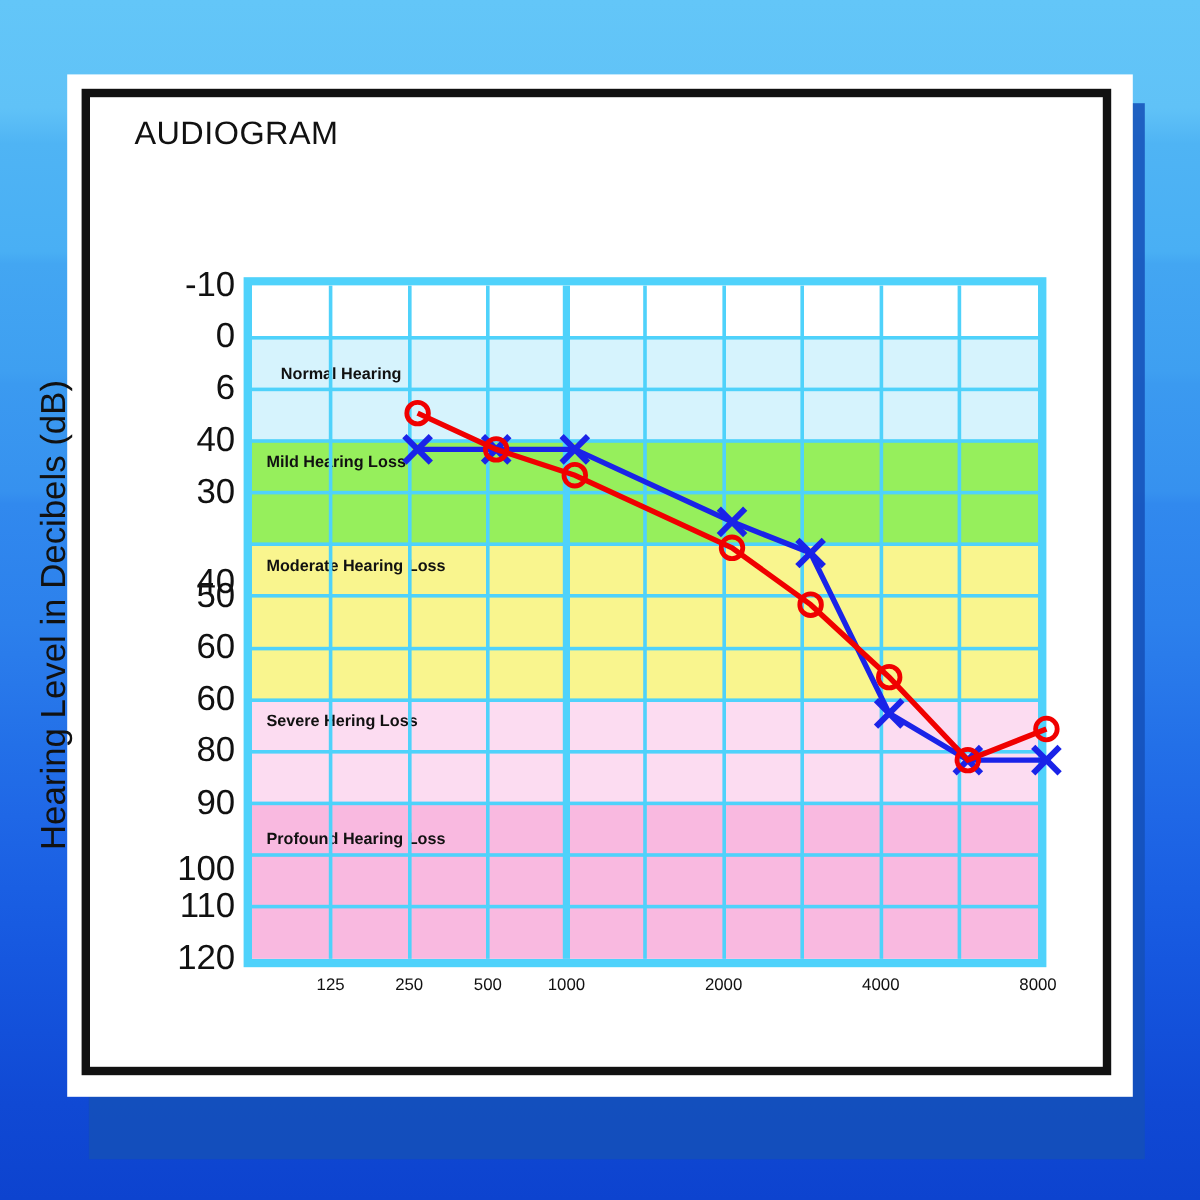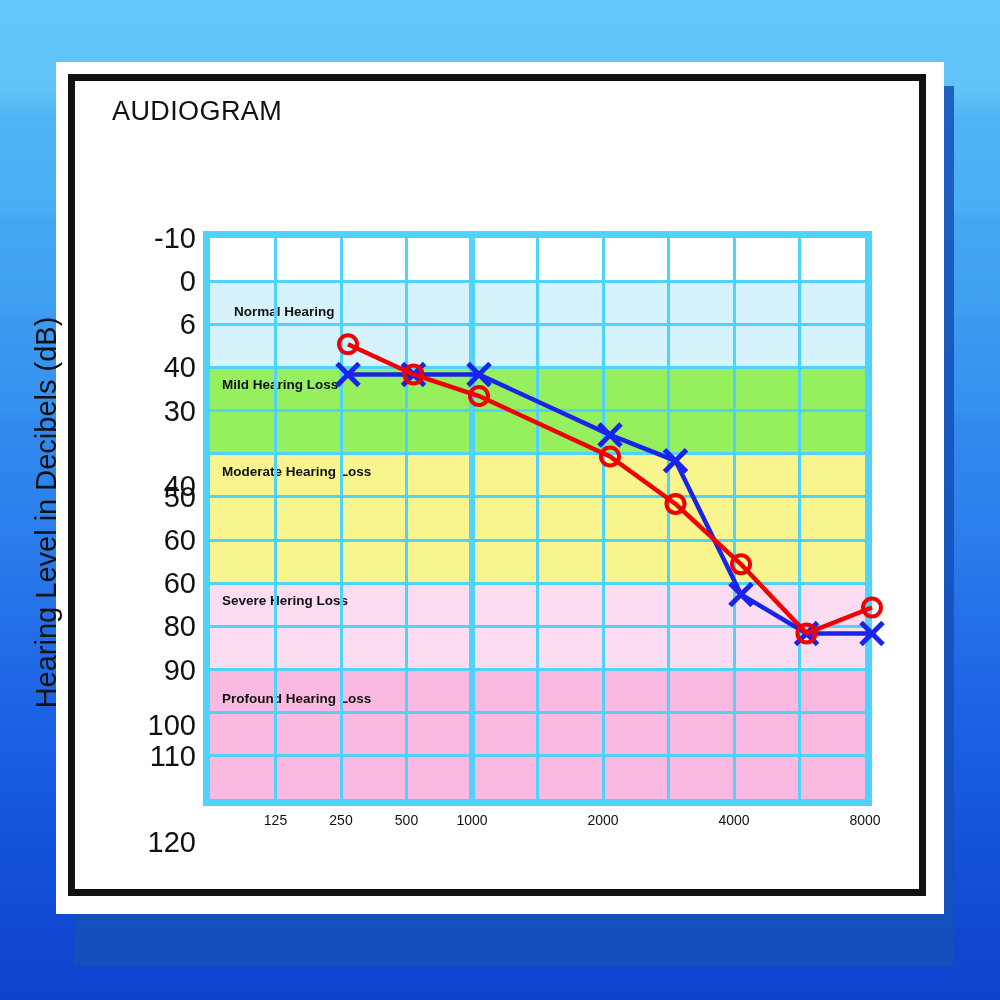--- a/index.html
+++ b/index.html
@@ -193,21 +193,21 @@
       <div class="ytick" style="top: 136.462px;">40</div>
       <div class="ytick" style="top: 179.615px;">30</div>
       <div class="ytick" style="top: 222.769px; margin-top: 32px;">40</div>
       <div class="ytick" style="top: 265.923px;">50</div>
       <div class="ytick" style="top: 309.077px; text-align: center;">60</div>
       <div class="ytick" style="top: 352.231px;">60</div>
       <div class="ytick" style="top: 395.385px;">80</div>
       <div class="ytick" style="top: 438.538px;">90</div>
       <div class="ytick" style="top: 481.692px; margin-top: 12px;">100</div>
       <div class="ytick" style="top: 524.846px;">110</div>
-      <div class="ytick" style="top: 568px; margin-top: 43px;">120</div>
+      <div class="ytick" style="top: 568px;">120</div>
     </div>
   <div id="xtick-row">
       <div class="xtick" style="left: 72.5px;">125</div>
       <div class="xtick" style="left: 138px;">250</div>
       <div class="xtick" style="left: 203.5px;">500</div>
       <div class="xtick" style="left: 269px;">1000</div>
       <div class="xtick" style="left: 400px;">2000</div>
       <div class="xtick" style="left: 531px;">4000</div>
       <div class="xtick" style="left: 662px;">8000</div>
     </div>

